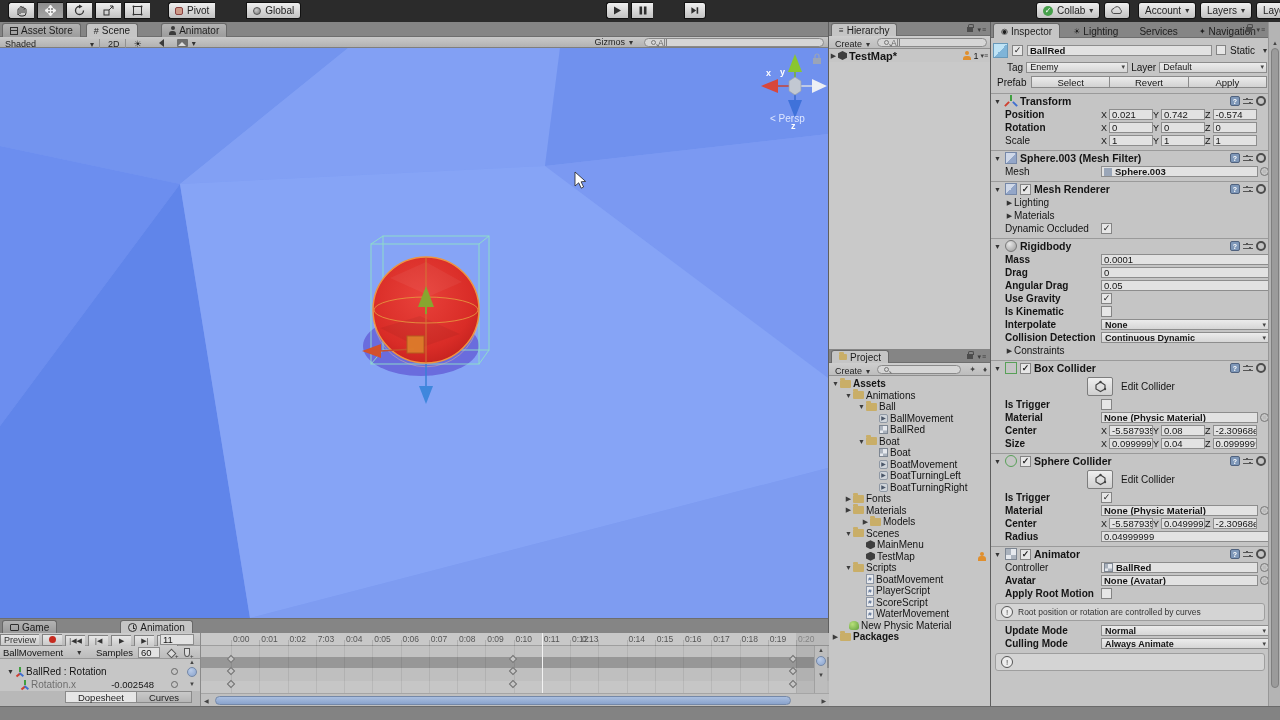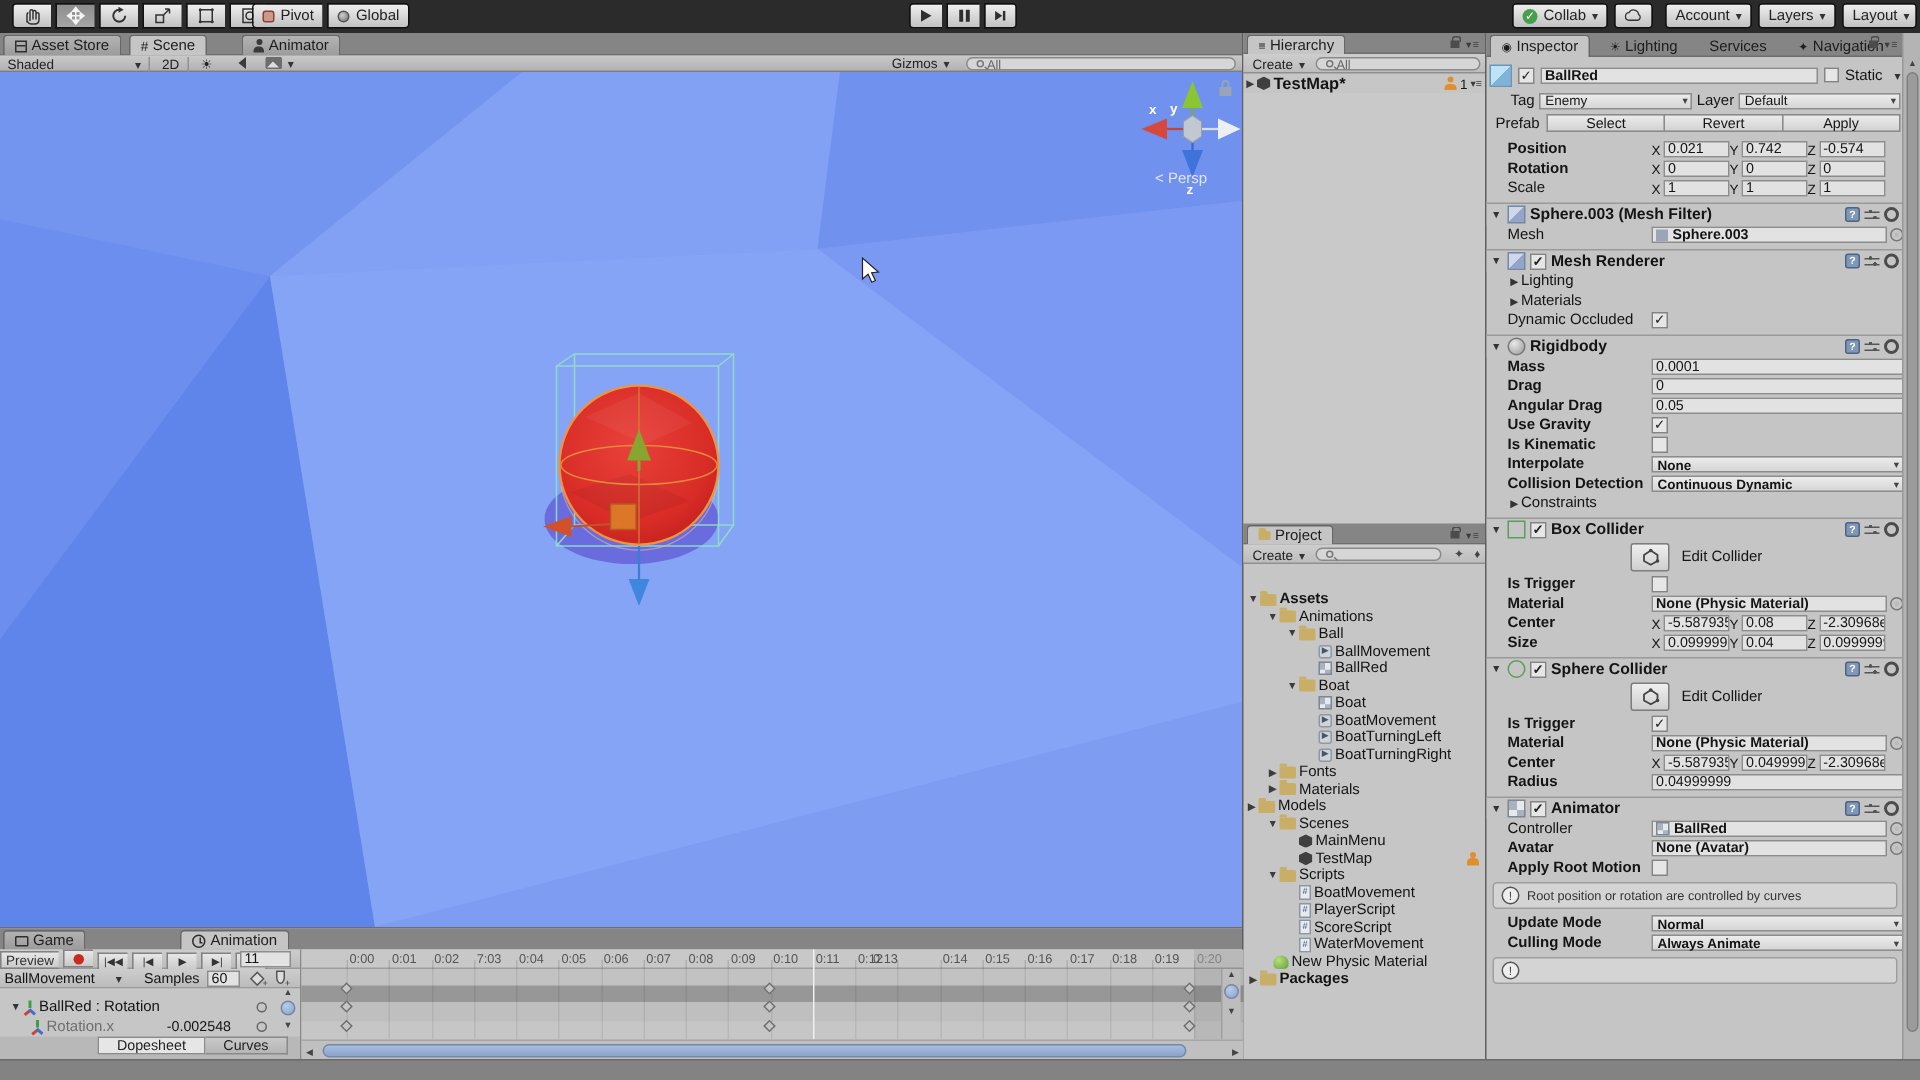--- a/index.html
+++ b/index.html
@@ -11,21 +11,21 @@
   }
   .abs { position:absolute; }
 
   
   #topbar { position:absolute; left:0; top:0; width:1280px; height:22px; background:#2b2b2b; }
   .tb-btn {
     display:inline-flex; align-items:center; justify-content:center; height:17px;
     background:linear-gradient(#efefef,#c2c2c2); border:1px solid #111; border-right:none;
     color:#222; font-size:10px; padding:0 6px; vertical-align:top;
   }
-  .tb-btn:last-child, .tb-btn.rt { border-right:1px solid #111; }
+  .tb-btn:last-child, .tb-btn.rt { border-right:1px solid #111;margin-left:28px; }
   .tb-btn.first { border-radius:3px 0 0 3px; }
   .tb-btn.last  { border-radius:0 3px 3px 0; border-right:1px solid #111; }
   .tb-btn.solo  { border-radius:3px; border-right:1px solid #111; }
   .tb-btn.pressed { background:linear-gradient(#8d8d8d,#a5a5a5); }
   .tb-group { position:absolute; top:2px; white-space:nowrap; }
   .tool-svg { width:13px; height:13px; display:block; }
   .dd-arrow { font-size:8px; margin-left:4px; color:#333; }
   .collab-dot { width:10px; height:10px; border-radius:50%; background:var(--collab-green); color:#fff;
     font-size:8px; line-height:10px; text-align:center; margin-right:4px; display:inline-block; }
 
@@ -426,21 +426,21 @@
       <span class="create-btn">
           <span>Create</span>
           <span class="dd-arrow">▾</span>
         </span>
       <span class="pill" style="position:absolute;left:48px;top:2px;width:84px;">
           <span class="mag"></span>
         </span>
       <span style="position:absolute;right:14px;top:2px;font-size:8px;color:#444;">✦</span>
       <span style="position:absolute;right:3px;top:2px;font-size:8px;color:#444;">♦</span>
     </div>
-    <div id="project-tree" style="padding-top:2px;margin-top:16px;">
+    <div id="project-tree" style="padding-top:2px;">
         <div class="tree-row" style="padding-left: 2px;">
           <span class="tree-arrow">▼</span>
           <span class="icon-folder"></span>
           <span class="tree-label bold">Assets</span>
         </div>
         <div class="tree-row" style="padding-left: 15px;">
           <span class="tree-arrow">▼</span>
           <span class="icon-folder"></span>
           <span class="tree-label">Animations</span>
         </div>
@@ -487,21 +487,21 @@
         <div class="tree-row" style="padding-left: 15px;">
           <span class="tree-arrow">▶</span>
           <span class="icon-folder"></span>
           <span class="tree-label">Fonts</span>
         </div>
         <div class="tree-row" style="padding-left: 15px;">
           <span class="tree-arrow">▶</span>
           <span class="icon-folder"></span>
           <span class="tree-label">Materials</span>
         </div>
-        <div class="tree-row" style="padding-left: 1px;">
+        <div class="tree-row" style="padding-left: 32px;">
           <span class="tree-arrow">▶</span>
           <span class="icon-folder"></span>
           <span class="tree-label">Models</span>
         </div>
         <div class="tree-row" style="padding-left: 15px;">
           <span class="tree-arrow">▼</span>
           <span class="icon-folder"></span>
           <span class="tree-label">Scenes</span>
         </div>
         <div class="tree-row" style="padding-left: 28px;">
@@ -587,20 +587,34 @@
             <span class="drop" style="width: 102px; font-weight: normal;">Enemy<span class="da">▾</span></span>
             <span style="font-size: 10px; text-align: right;">Layer</span>
             <span class="drop grow" style="font-weight: normal;">Default<span class="da">▾</span></span>
           </div>
           <div style="display: flex; align-items: center; gap: 0px; height: 14px; padding-left: 4px;">
             <span style="font-size: 10px; width: 34px;">Prefab</span>
             <span style="flex: 1 1 0%; height: 12px; background: linear-gradient(rgb(236, 236, 236), rgb(210, 210, 210)); border-top: 1px solid rgb(138, 138, 138); border-bottom: 1px solid rgb(138, 138, 138); border-left: 1px solid rgb(138, 138, 138); border-image: initial; border-right: none; font-size: 9.5px; text-align: center; line-height: 11px;">Select</span>
             <span style="flex: 1 1 0%; height: 12px; background: linear-gradient(rgb(236, 236, 236), rgb(210, 210, 210)); border-top: 1px solid rgb(138, 138, 138); border-bottom: 1px solid rgb(138, 138, 138); border-left: 1px solid rgb(138, 138, 138); border-image: initial; border-right: none; font-size: 9.5px; text-align: center; line-height: 11px;">Revert</span>
             <span style="flex: 1 1 0%; height: 12px; background: linear-gradient(rgb(236, 236, 236), rgb(210, 210, 210)); border: 1px solid rgb(138, 138, 138); font-size: 9.5px; text-align: center; line-height: 11px;">Apply</span>
           </div>
+        </div>
+        <div class="comp-header">
+          <span class="fold">▼</span>
+          <span style="width: 12px; height: 12px; flex: 0 0 auto; margin: 0px 3px; position: relative; display: inline-block;">
+            <span style="position:absolute;left:5px;top:0;width:2px;height:6px;background:#3f9f3f"></span>
+            <span style="position:absolute;left:1px;top:6px;width:2px;height:6px;background:#cf4030;transform:rotate(45deg)"></span>
+            <span style="position:absolute;left:9px;top:6px;width:2px;height:6px;background:#3f6fd0;transform:rotate(-45deg)"></span>
+          </span>
+          <span>Transform</span>
+          <span class="hdr-icons">
+            <span class="i-book">?</span>
+            <span class="i-preset"></span>
+            <span class="i-gear"></span>
+          </span>
         </div>
         <div class="row">
           <span class="lbl w600">Position</span>
           <span class="vec-lab">X</span>
           <span class="field vec-field">0.021</span>
           <span class="vec-lab">Y</span>
           <span class="field vec-field">0.742</span>
           <span class="vec-lab">Z</span>
           <span class="field vec-field">-0.574</span>
         </div>

